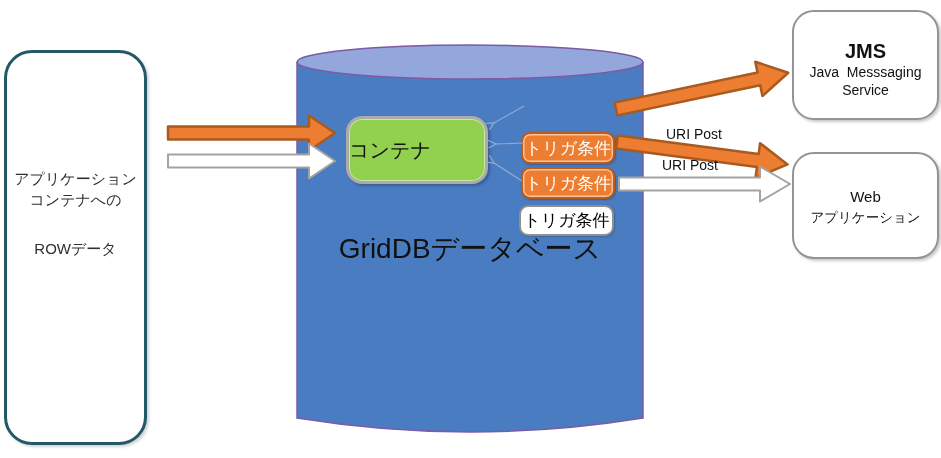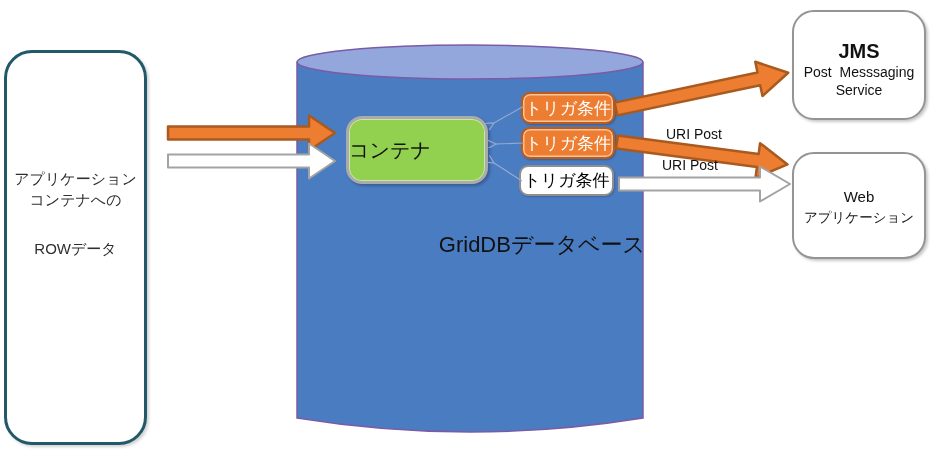--- a/index.html
+++ b/index.html
@@ -25,56 +25,57 @@
     left:4px;top:168px;width:143px;
     text-align:center;font-size:15px;line-height:21px;color:#2e2e2e;
   }
   .app-gap{height:28px;}
   .app-highlight{color:#E26B0A;font-weight:bold;}
   .app-bold{font-weight:bold;color:#1a1a1a;}
 
   
   .griddb-label{
     left:295px;top:230px;width:350px;
-    text-align:right;font-size:22px;color:#111111;
+    text-align:center;font-size:28px;color:#111111;
   }
 
   
   .container-box{
     left:346px;top:116px;width:142px;height:68px;
     background:#92D050;
     border:3px solid #ABABAB;border-radius:16px;
     box-shadow:inset 0 0 0 1px rgba(255,255,255,0.5),2px 2px 3px rgba(0,0,0,0.25);
     box-sizing:border-box;
     display:flex;align-items:center;
     font-size:20px;color:#111111;
   }
 
   
   .trigger{
     width:94px;height:32px;border-radius:9px;
     display:flex;align-items:center;justify-content:center;
     font-size:17px;box-sizing:border-box;
     box-shadow:1px 1px 2px rgba(0,0,0,0.25);
+    margin-top:40px;
   }
   .trigger.orange{
     background:#ED7D31;border:2px solid #BE5B17;color:#ffffff;
     box-shadow:inset 0 0 0 1.5px rgba(255,255,255,0.55),1px 1px 2px rgba(0,0,0,0.25);
   }
   .trigger.white{
     background:#ffffff;border:2px solid #8f8f8f;color:#000000;
     box-shadow:inset 0 0 0 1.5px #ffffff,1px 1px 2px rgba(0,0,0,0.2);
   }
   .trigger1{left:521px;top:92px;}
   .trigger2{left:521px;top:127px;}
   .trigger3{left:519px;top:165px;width:95px;height:31px;}
 
   
   .right-box{
-    width:134px;border:2px solid #949494;border-radius:22px;
+    width:147px;border:2px solid #949494;border-radius:22px;
     background:#ffffff;box-sizing:border-box;
     box-shadow:2px 2px 3px rgba(0,0,0,0.22);
     display:flex;flex-direction:column;align-items:center;justify-content:center;
     text-align:center;color:#111111;
   }
   .jms-box{left:792px;top:10px;height:110px;padding-top:8px;}
   .jms-title{font-size:20px;font-weight:bold;line-height:24px;}
   .jms-sub{font-size:14px;line-height:18px;white-space:pre-wrap;}
   .web-box{left:792px;top:152px;height:107px;}
   .web-title{font-size:15px;line-height:24px;}
@@ -114,21 +115,21 @@
   </div>
   <div class="abs trigger orange trigger2">
     <span>トリガ条件</span>
   </div>
   <div class="abs trigger white trigger3">
     <span>トリガ条件</span>
   </div>
 
   <div class="abs right-box jms-box">
     <div class="jms-title">JMS</div>
-    <div class="jms-sub">Post  Messsaging</div>
+    <div class="jms-sub">Java  Messsaging</div>
     <div class="jms-sub">Service</div>
   </div>
 
   <div class="abs right-box web-box">
     <div class="web-title">Web</div>
     <div class="web-sub">アプリケーション</div>
   </div>
 
   <svg class="layer" width="941" height="458" aria-hidden="true">
     <defs>

